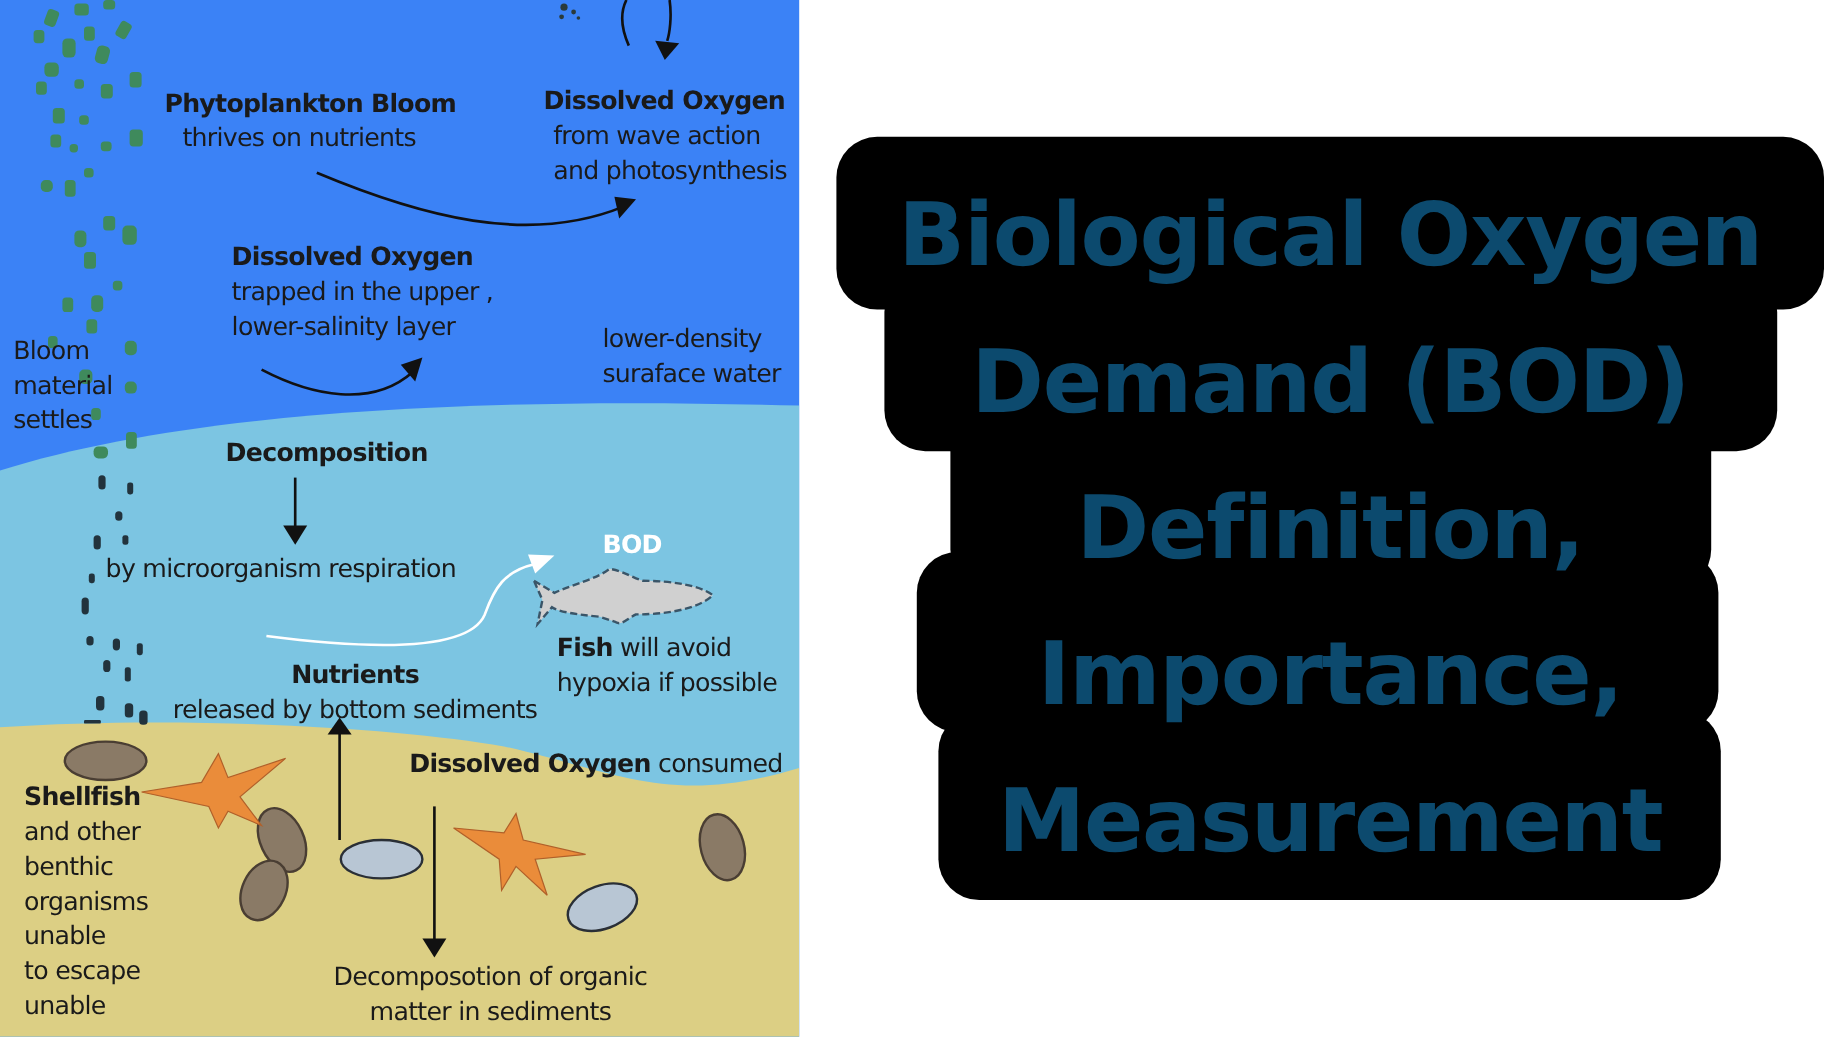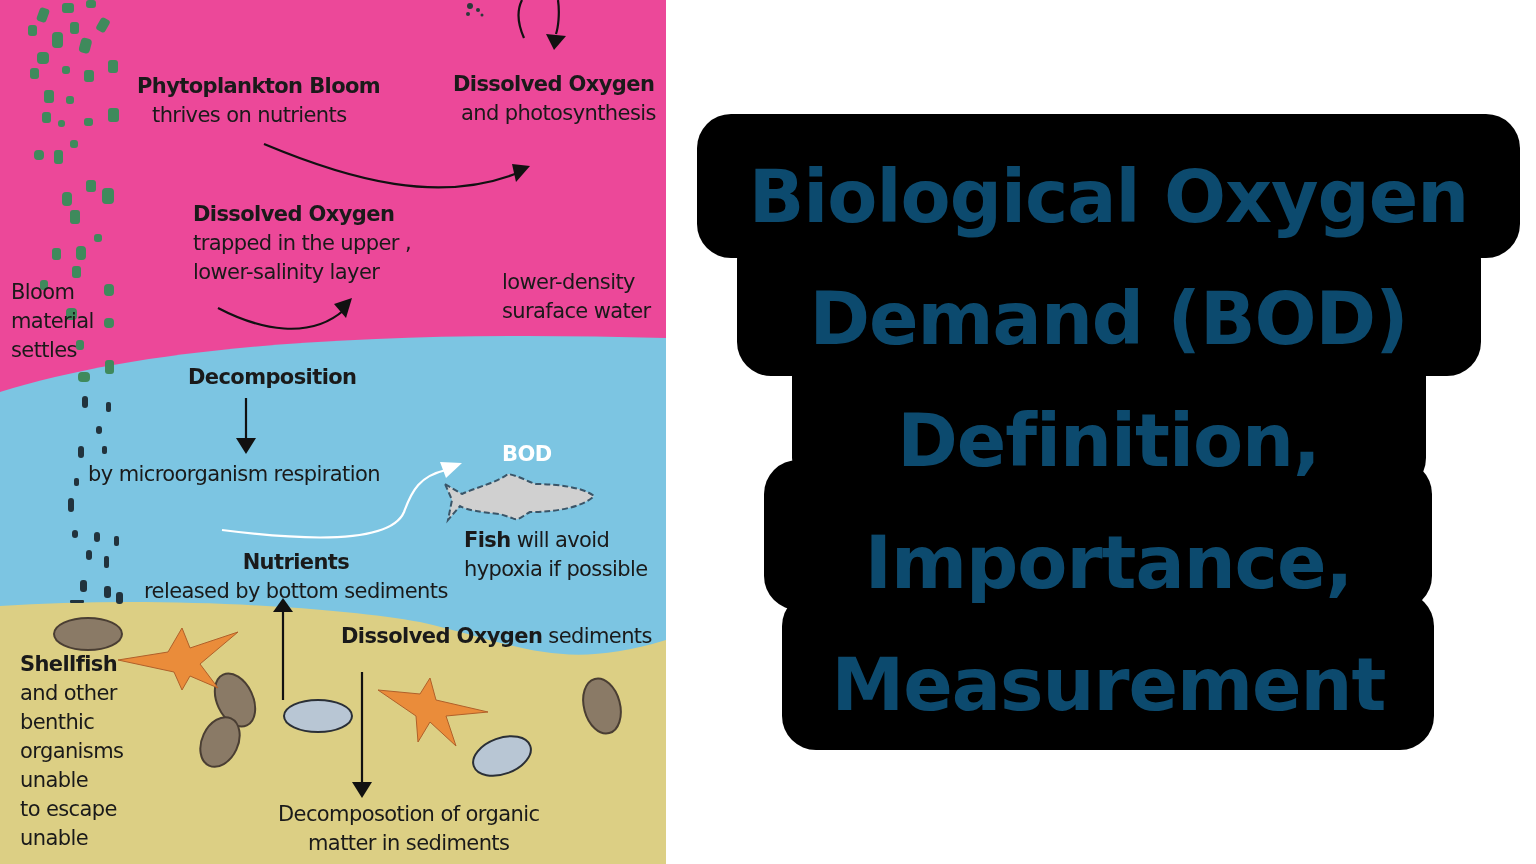--- a/index.html
+++ b/index.html
@@ -1,20 +1,20 @@
 <!DOCTYPE html>
 <html><head>
 <meta charset="utf-8">
 <style>
   html, body { margin: 0; padding: 0; }
   body {
     width: 1536px; height: 864px; overflow: hidden; background: #ffffff;
     position: relative; font-family: "Liberation Sans", "DejaVu Sans", sans-serif;
   }
-  .diagram { position: absolute; left: 0; top: 0; width: 666px; height: 864px; overflow: hidden; background: #ec4899; }
+  .diagram { position: absolute; left: 0; top: 0; width: 666px; height: 864px; overflow: hidden; background: #3b82f6; }
   .diagram svg.bg { position: absolute; left: 0; top: 0; }
   .lbl { position: absolute; color: #1a1a1a; font-size: 21px; line-height: 29px; white-space: nowrap; font-family: "DejaVu Sans", sans-serif; letter-spacing: -0.6px; }
   .lbl b { font-weight: bold; }
   .lbl .line { display: block; }
   .white { color: #ffffff; }
 
   .title-panel { position: absolute; left: 697px; top: 114px; width: 823px; height: 636px; }
   .blk { position: absolute; background: #000; border-radius: 34px; }
   .title-text {
     position: absolute; left: 0; top: 0; width: 823px; text-align: center;
@@ -140,20 +140,21 @@
     </g>
   </svg>
 
   <div class="lbl" style="left:137px; top:72px;">
     <b class="line">Phytoplankton Bloom</b>
     <span class="line" style="padding-left:15px;">thrives on nutrients</span>
   </div>
 
   <div class="lbl" style="left:453px; top:70px;">
     <b class="line">Dissolved Oxygen</b>
+    <span class="line" style="padding-left:8px;">from wave action</span>
     <span class="line" style="padding-left:8px;">and photosynthesis</span>
   </div>
 
   <div class="lbl" style="left:193px; top:200px;">
     <b class="line">Dissolved Oxygen</b>
     <span class="line">trapped in the upper ,</span>
     <span class="line">lower-salinity layer</span>
   </div>
 
   <div class="lbl" style="left:11px; top:278px;">
@@ -184,21 +185,21 @@
     <b class="line">Nutrients</b>
     <span class="line">released by bottom sediments</span>
   </div>
 
   <div class="lbl" style="left:464px; top:526px;">
     <span class="line"><b>Fish</b><span> will avoid</span></span>
     <span class="line">hypoxia if possible</span>
   </div>
 
   <div class="lbl" style="left:341px; top:622px;">
-    <span class="line"><b>Dissolved Oxygen</b><span> sediments</span></span>
+    <span class="line"><b>Dissolved Oxygen</b><span> consumed</span></span>
   </div>
 
   <div class="lbl" style="left:20px; top:650px;">
     <b class="line">Shellfish</b>
     <span class="line">and other</span>
     <span class="line">benthic</span>
     <span class="line">organisms</span>
     <span class="line">unable</span>
     <span class="line">to escape</span>
     <span class="line">unable</span>

